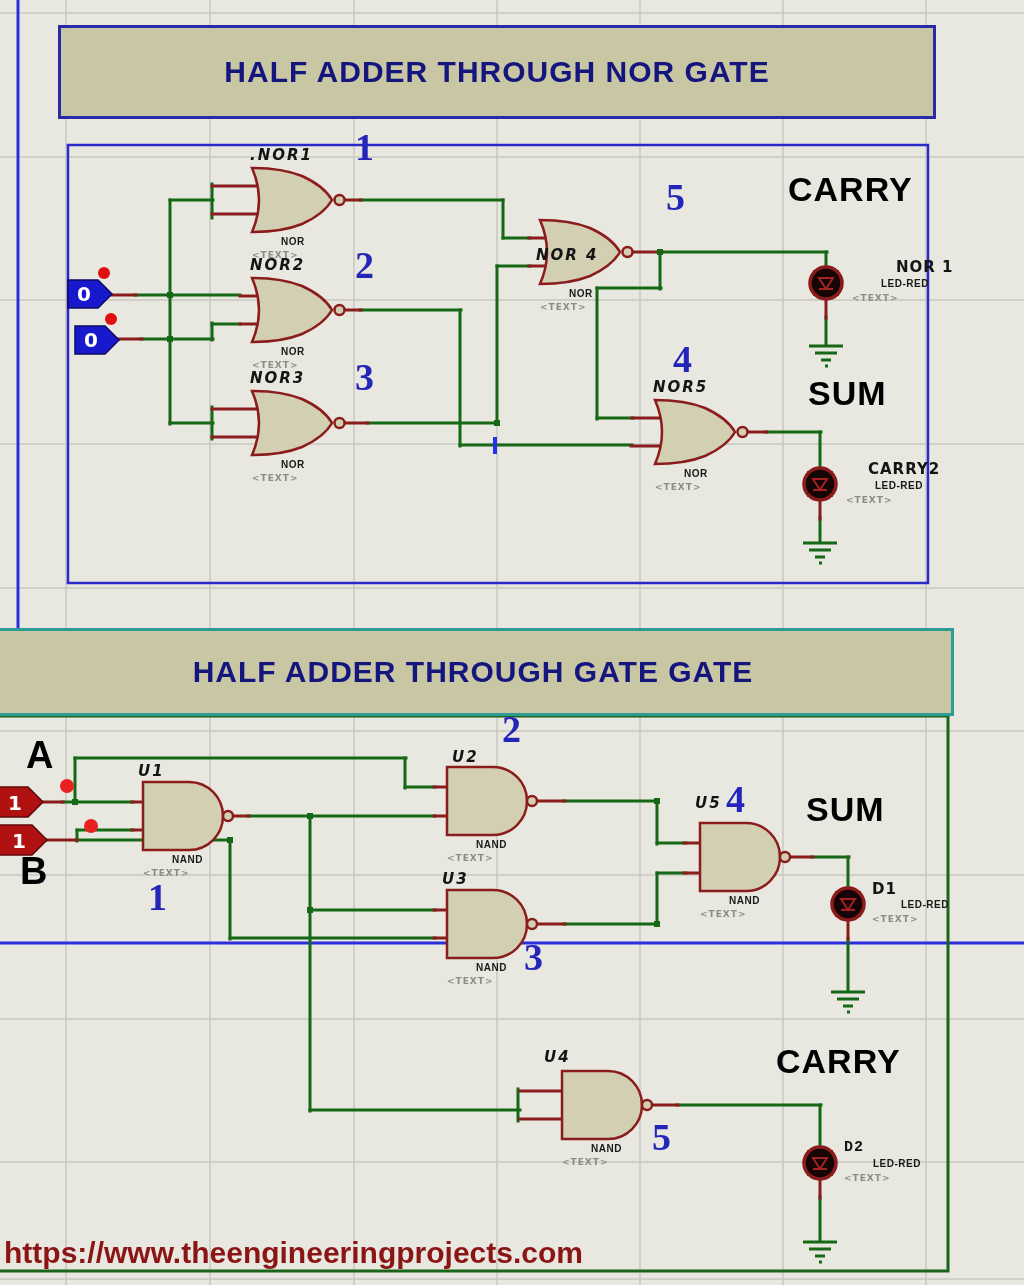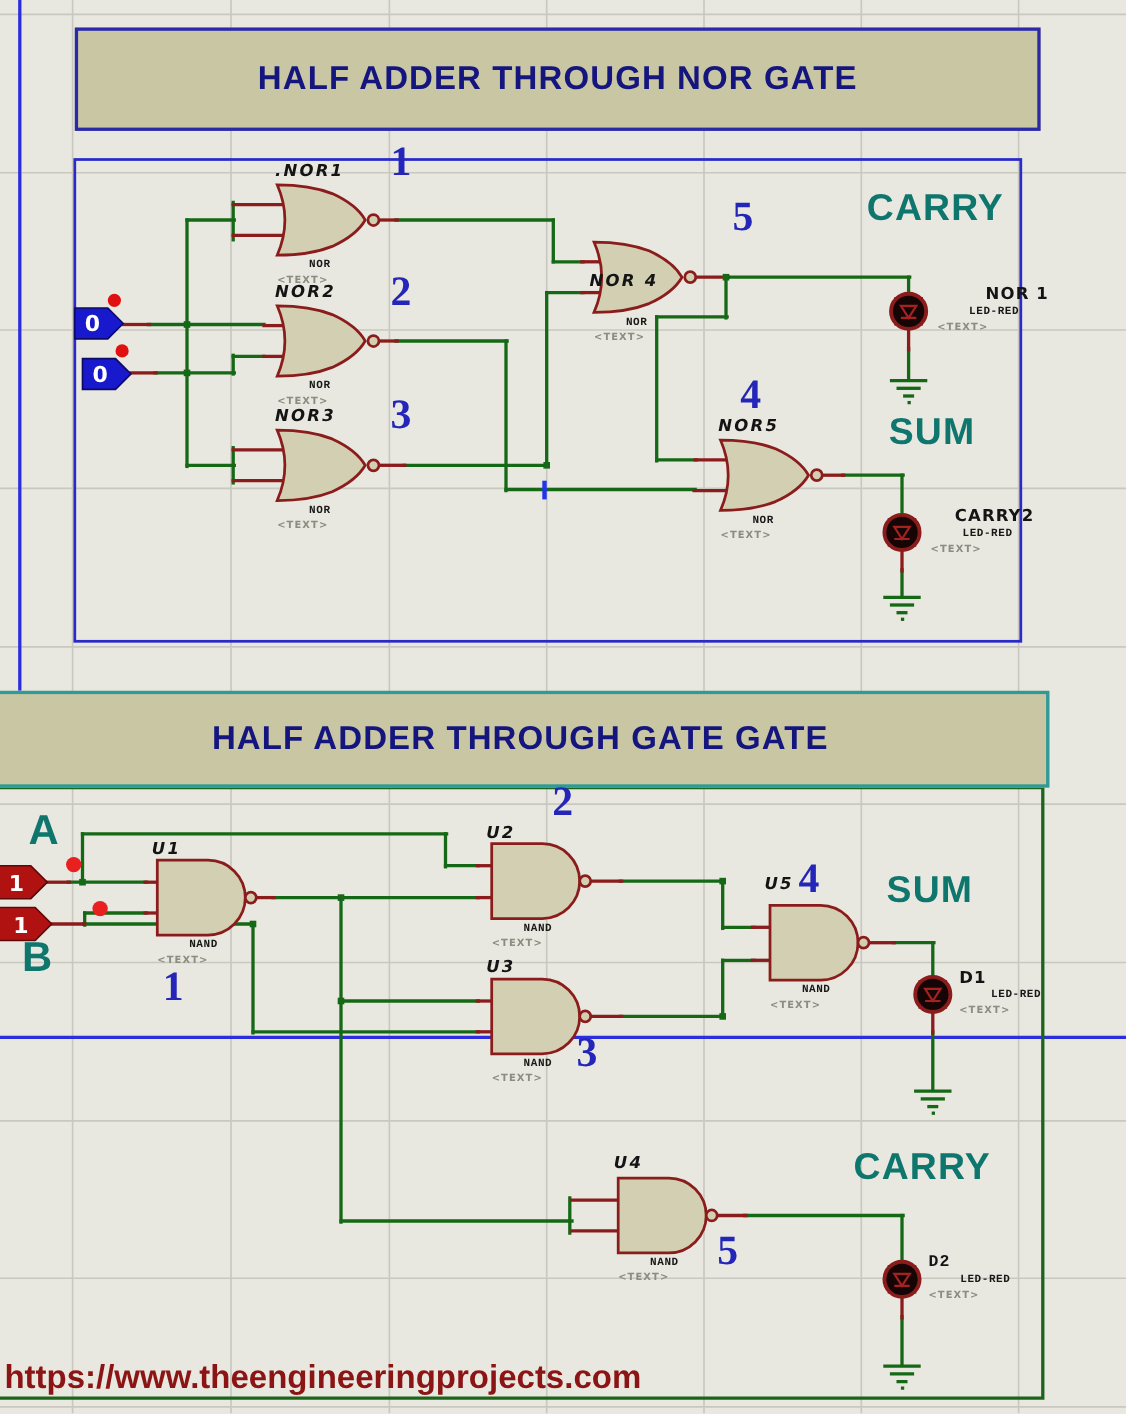--- a/index.html
+++ b/index.html
@@ -11,29 +11,29 @@
   .abs{position:absolute;}
   .ref{
     font-family:"DejaVu Sans", sans-serif;font-weight:bold;font-size:15px;
     color:#141414;letter-spacing:2px;white-space:nowrap;font-style:italic;
   }
   .num{
     font-family:"Liberation Serif", serif;font-weight:bold;font-size:38px;
     color:#2326b8;white-space:nowrap;line-height:1;
   }
   .part{
-    font-family:Liberation Mono, monospace;font-weight:bold;font-size:10px;
+    font-family:Liberation Sans, sans-serif;font-weight:bold;font-size:10px;
     color:#191919;letter-spacing:0.5px;white-space:nowrap;padding-left:29px;
   }
   .ptext{
     font-family:"DejaVu Sans", sans-serif;font-weight:bold;font-size:9px;
     color:#8c8c82;letter-spacing:1px;white-space:nowrap;
   }
   .biglabel{
-    font-weight:bold;font-size:34px;color:#0f766e;line-height:1;white-space:nowrap;
+    font-weight:bold;font-size:34px;color:#000000;line-height:1;white-space:nowrap;
     letter-spacing:1px;
   }
   .titlebox{
     background:#c9c6a4;display:flex;align-items:center;justify-content:center;
   }
   .titletext{
     font-weight:bold;font-size:30px;color:#15157e;letter-spacing:1px;white-space:nowrap;
   }
   .ledref{
     font-family:"DejaVu Sans", sans-serif;font-weight:bold;font-size:15px;
@@ -330,21 +330,21 @@
       <polygon points="-6,787 28,787 43,802 28,817 -6,817" fill="#b01212" stroke="#5e0808" stroke-width="1.5"></polygon>
       <circle cx="67" cy="786" r="7" fill="#e82020"></circle>
     </g>
     <g>
       <polygon points="-2,825 32,825 47,840 32,855 -2,855" fill="#b01212" stroke="#5e0808" stroke-width="1.5"></polygon>
       <circle cx="91" cy="826" r="7" fill="#e82020"></circle>
     </g>
   </g>
 </svg>
 
-<div class="abs titlebox" style="left:68px;top:25px;width:872px;height:88px;border:3px solid #2a2aa8;">
+<div class="abs titlebox" style="left:58px;top:25px;width:872px;height:88px;border:3px solid #2a2aa8;">
   <div class="titletext">HALF ADDER THROUGH NOR GATE</div>
 </div>
 
 <div class="abs titlebox" style="left:-8px;top:628px;width:956px;height:82px;border:3px solid #2f9b97;">
   <div class="titletext">HALF ADDER THROUGH GATE GATE</div>
 </div>
 
 <div class="abs ref" style="left:250px;top:146px;">.NOR1</div>
 <div class="abs num" style="left:355px;top:128px;">1</div>
 <div class="abs part" style="left:252px;top:236px;">NOR</div>
@@ -385,36 +385,36 @@
 <div class="abs terminal-digit" style="left:77px;top:330px;width:28px;">0</div>
 
 <div class="abs biglabel" style="left:26px;top:736px;font-size:38px;">A</div>
 <div class="abs biglabel" style="left:20px;top:852px;font-size:38px;">B</div>
 
 <div class="abs ref" style="left:138px;top:762px;">U1</div>
 <div class="abs num" style="left:148px;top:878px;">1</div>
 <div class="abs part" style="left:143px;top:854px;">NAND</div>
 <div class="abs ptext" style="left:143px;top:868px;">&lt;TEXT&gt;</div>
 
-<div class="abs ref" style="left:442px;top:748px;">U2</div>
+<div class="abs ref" style="left:452px;top:748px;">U2</div>
 <div class="abs num" style="left:502px;top:710px;">2</div>
 <div class="abs part" style="left:447px;top:839px;">NAND</div>
 <div class="abs ptext" style="left:447px;top:853px;">&lt;TEXT&gt;</div>
 
 <div class="abs ref" style="left:442px;top:870px;">U3</div>
 <div class="abs num" style="left:524px;top:938px;">3</div>
 <div class="abs part" style="left:447px;top:962px;">NAND</div>
 <div class="abs ptext" style="left:447px;top:976px;">&lt;TEXT&gt;</div>
 
 <div class="abs ref" style="left:695px;top:794px;">U5</div>
 <div class="abs num" style="left:726px;top:780px;">4</div>
 <div class="abs part" style="left:700px;top:895px;">NAND</div>
 <div class="abs ptext" style="left:700px;top:909px;">&lt;TEXT&gt;</div>
 
-<div class="abs ref" style="left:558px;top:1048px;">U4</div>
+<div class="abs ref" style="left:544px;top:1048px;">U4</div>
 <div class="abs num" style="left:652px;top:1118px;">5</div>
 <div class="abs part" style="left:562px;top:1143px;">NAND</div>
 <div class="abs ptext" style="left:562px;top:1157px;">&lt;TEXT&gt;</div>
 
 <div class="abs biglabel" style="left:806px;top:792px;">SUM</div>
 <div class="abs biglabel" style="left:776px;top:1044px;">CARRY</div>
 
 <div class="abs ledref" style="left:872px;top:880px;">D1</div>
 <div class="abs part" style="left:872px;top:899px;">LED-RED</div>
 <div class="abs ptext" style="left:872px;top:914px;">&lt;TEXT&gt;</div>

